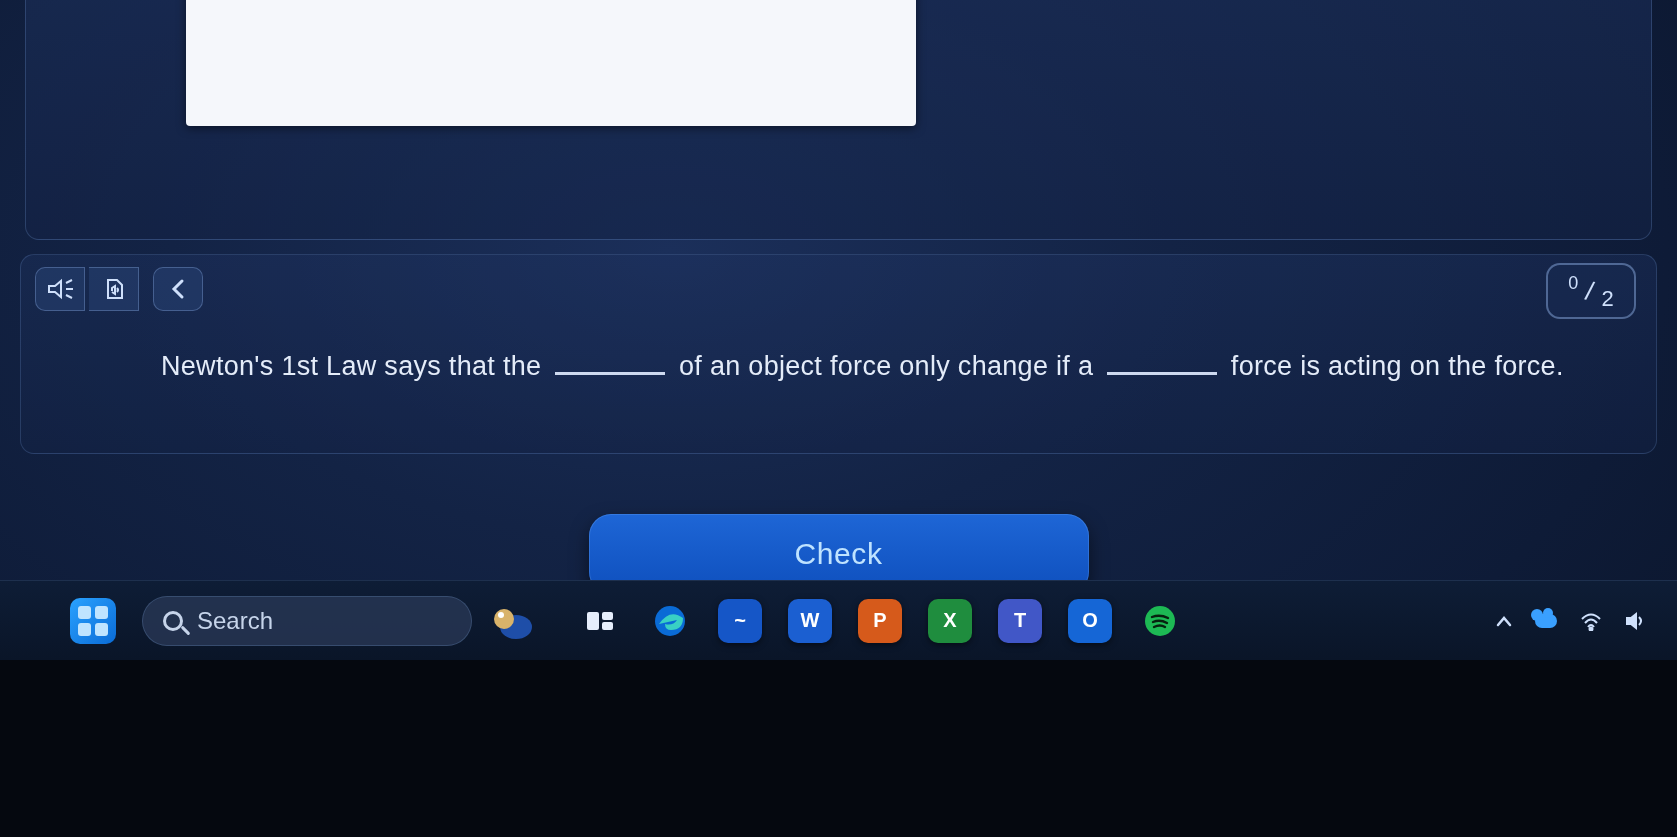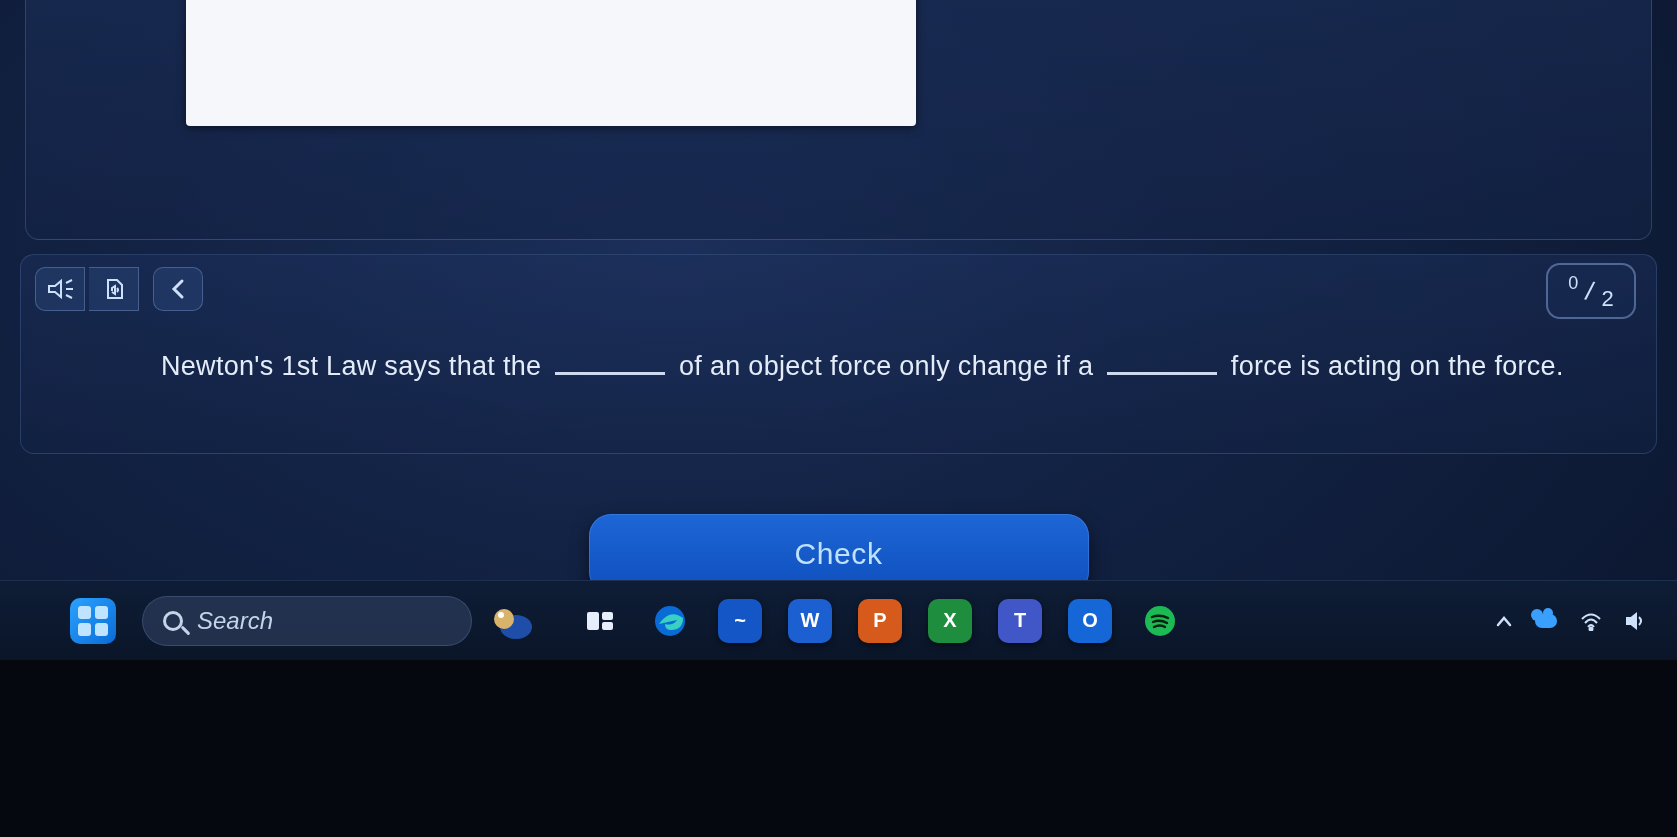--- a/index.html
+++ b/index.html
@@ -100,21 +100,20 @@
     display:grid; grid-template-columns:1fr 1fr; grid-template-rows:1fr 1fr;
     gap:4px; padding:8px; cursor:pointer;
   }
   .start-btn span{ background:#bfe4ff; border-radius:3px; }
   .search-box {
     margin-left:26px; width:330px; height:50px;
     background: rgba(40,55,85,0.8); border-radius:26px;
     display:flex; align-items:center; padding:0 20px; gap:14px;
     color:#c6d4ea; font-size:24px; cursor:text;
     border:1px solid rgba(120,160,210,0.25);
-    font-style:italic;
   }
   .search-box .mag { width:20px;height:20px;border:3px solid #c6d4ea;border-radius:50%; position:relative;}
   .search-box .mag::after{content:"";position:absolute;width:11px;height:3px;background:#c6d4ea; left:14px; top:15px; transform:rotate(45deg); border-radius:2px;}
   .search-widget {
     width:70px; height:50px; margin-left:2px;
     display:flex; align-items:center; justify-content:center;
     cursor:pointer;
   }
   .task-icons { display:flex; gap:26px; margin-left:34px; }
   .task-icons .ic {

